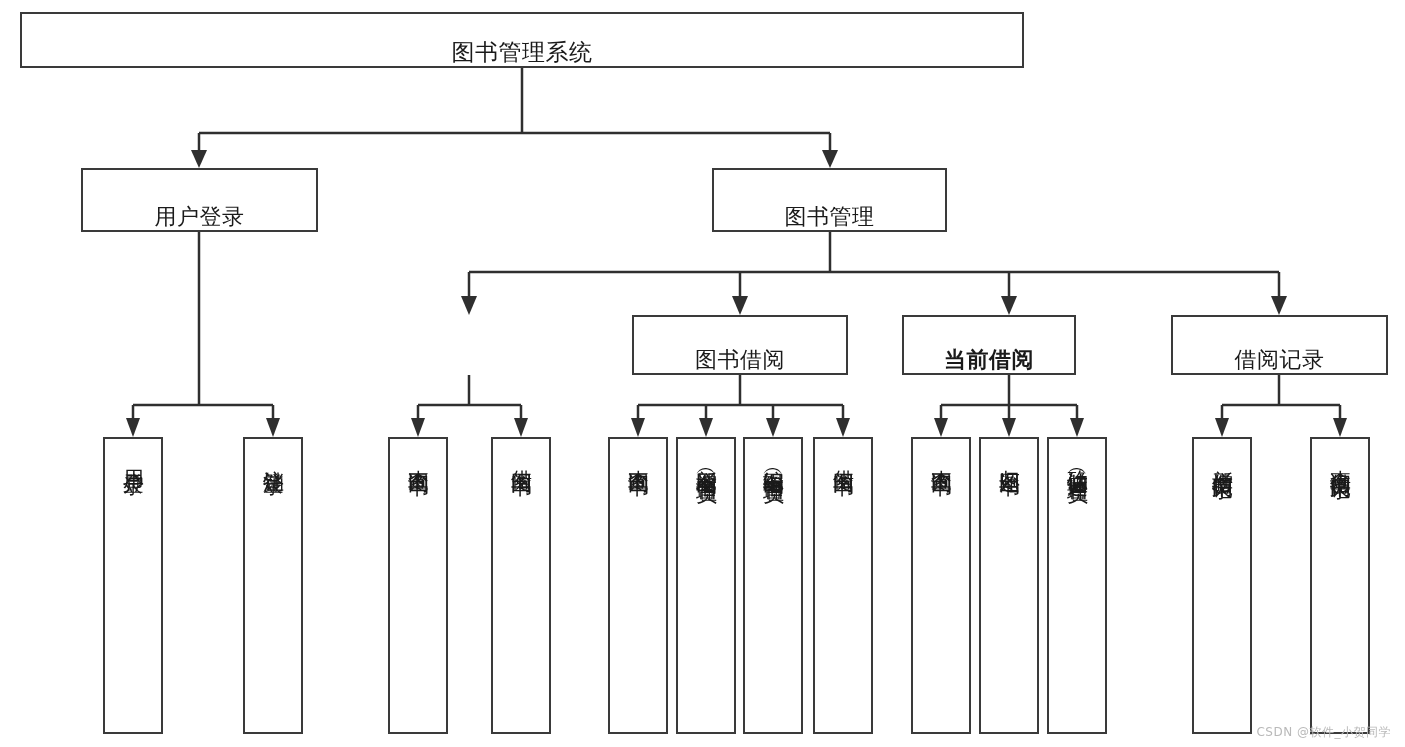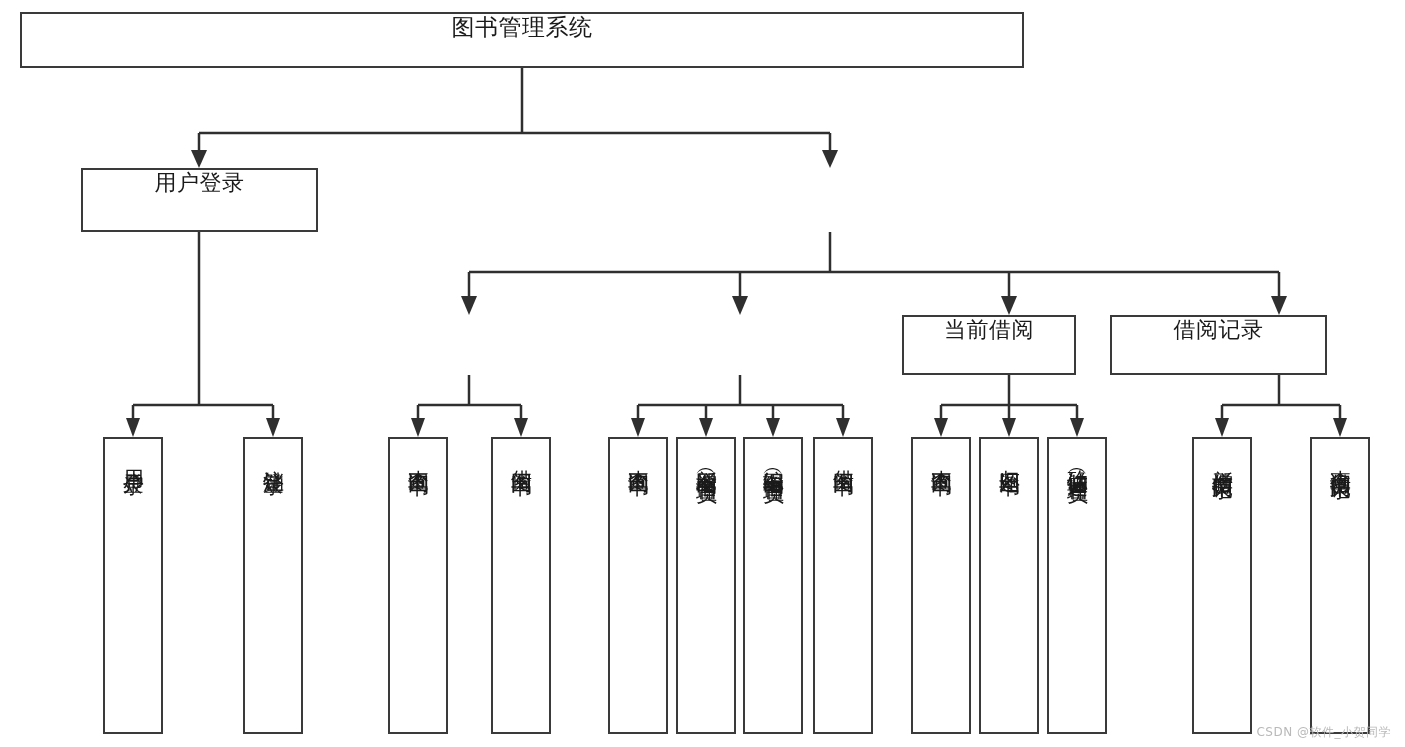--- a/index.html
+++ b/index.html
@@ -17,21 +17,21 @@
     height: 747px;
     background: #ffffff;
     overflow: hidden;
   }
   .node {
     position: absolute;
     box-sizing: border-box;
     background: #ffffff;
     border: 2.5px solid #3a3a3a;
     display: flex;
-    align-items: flex-start;
+    align-items: flex-end;
     justify-content: center;
     color: #1a1a1a;
   }
   .node-label {
     display: block;
     text-align: center;
     line-height: 1.18;
     letter-spacing: 0.5px;
   }
   
@@ -152,25 +152,31 @@
     <polygon class="arrowhead" points="1333,418 1347,418 1340,437"></polygon>
   </svg>
 
   <div class="node horiz root" style="left:20px; top:12px; width:1004px; height:56px;">
     <span class="node-label">图书管理系统</span>
   </div>
 
   <div class="node horiz" style="left:81px; top:168px; width:237px; height:64px;">
     <span class="node-label">用户登录</span>
   </div>
-
-  <div class="node horiz" style="left:902px; top:315px; width:174px; height:60px;">
+  <div class="node horiz" style="left:712px; top:168px; width:235px; height:64px;">
+    <span class="node-label">图书管理</span>
+  </div>
+
+  <div class="node horiz" style="left:632px; top:315px; width:216px; height:60px;">
+    <span class="node-label">图书借阅</span>
+  </div>
+  <div class="node horiz" style="left:902px; top:315px; width:174px; height:60px;font-weight:bold;">
     <span class="node-label">当前借阅</span>
   </div>
-  <div class="node horiz" style="left:1110px; top:315px; width:217px; height:60px;">
+  <div class="node horiz" style="left:1171px; top:315px; width:217px; height:60px;">
     <span class="node-label">借阅记录</span>
   </div>
 
   <div class="node vert" style="left:103px; top:437px; width:60px; height:297px;">
     <span class="node-label">用户登录</span>
   </div>
   <div class="node vert" style="left:243px; top:437px; width:60px; height:297px;">
     <span class="node-label">注销登录</span>
   </div>
 

